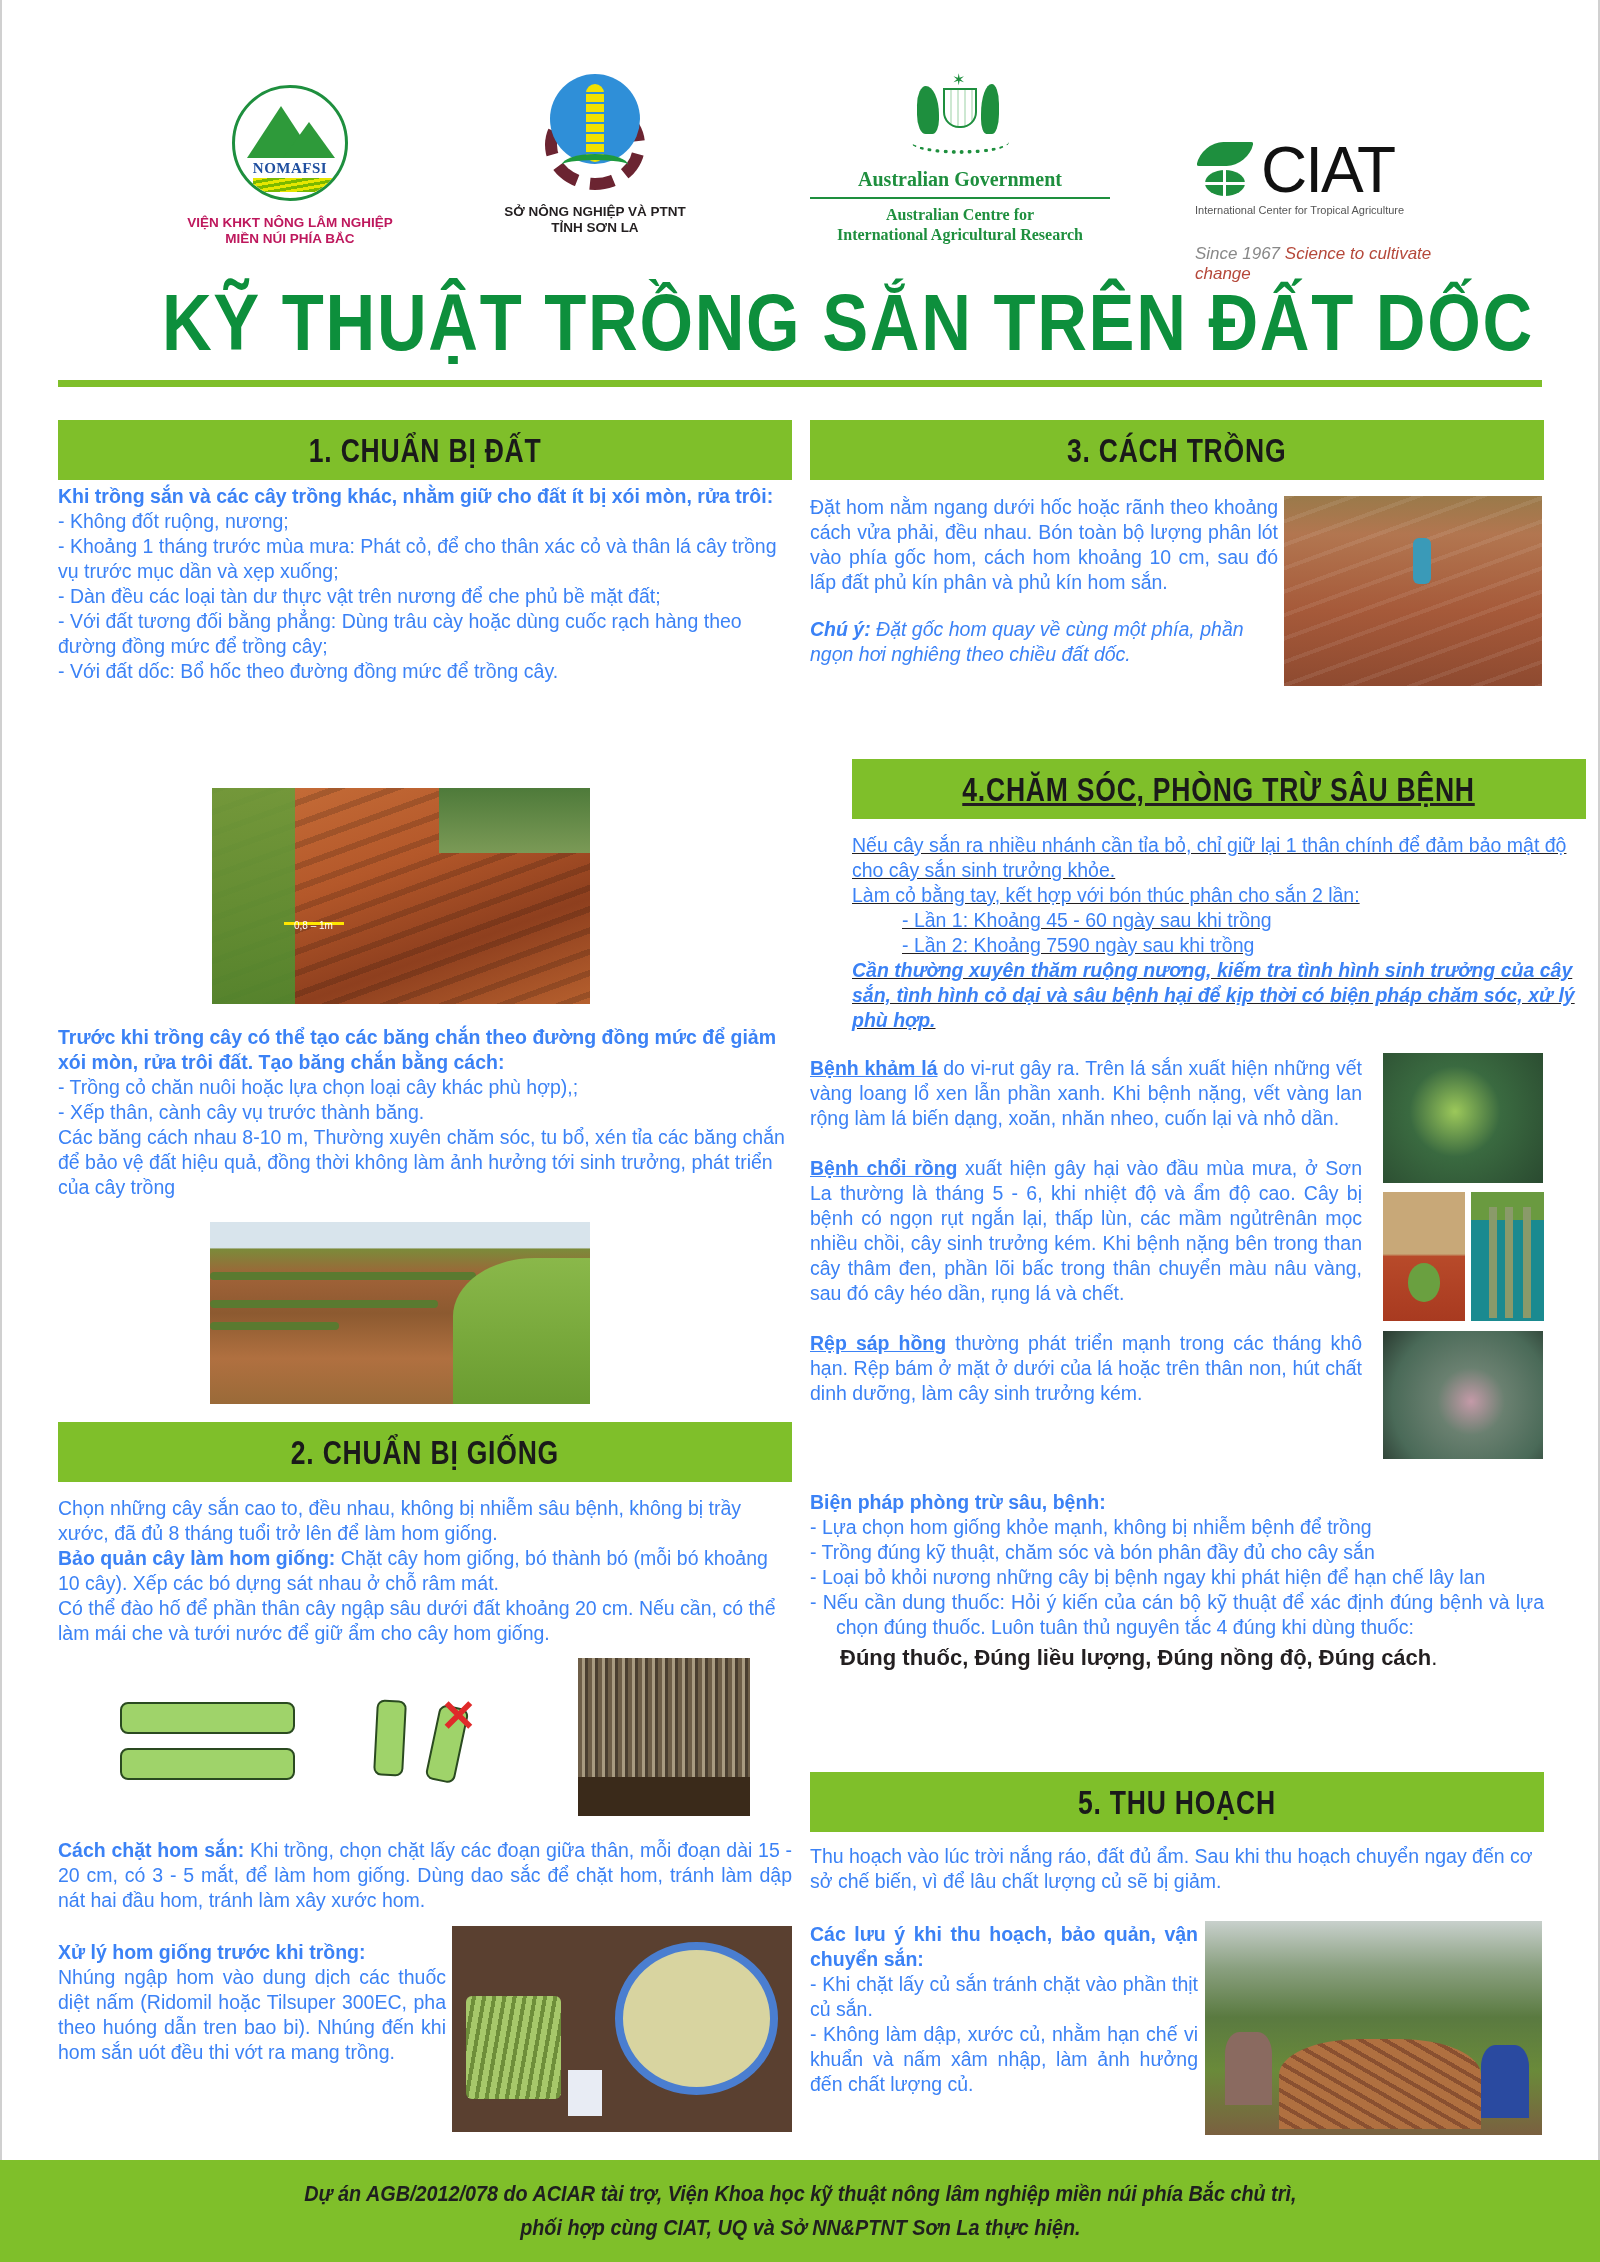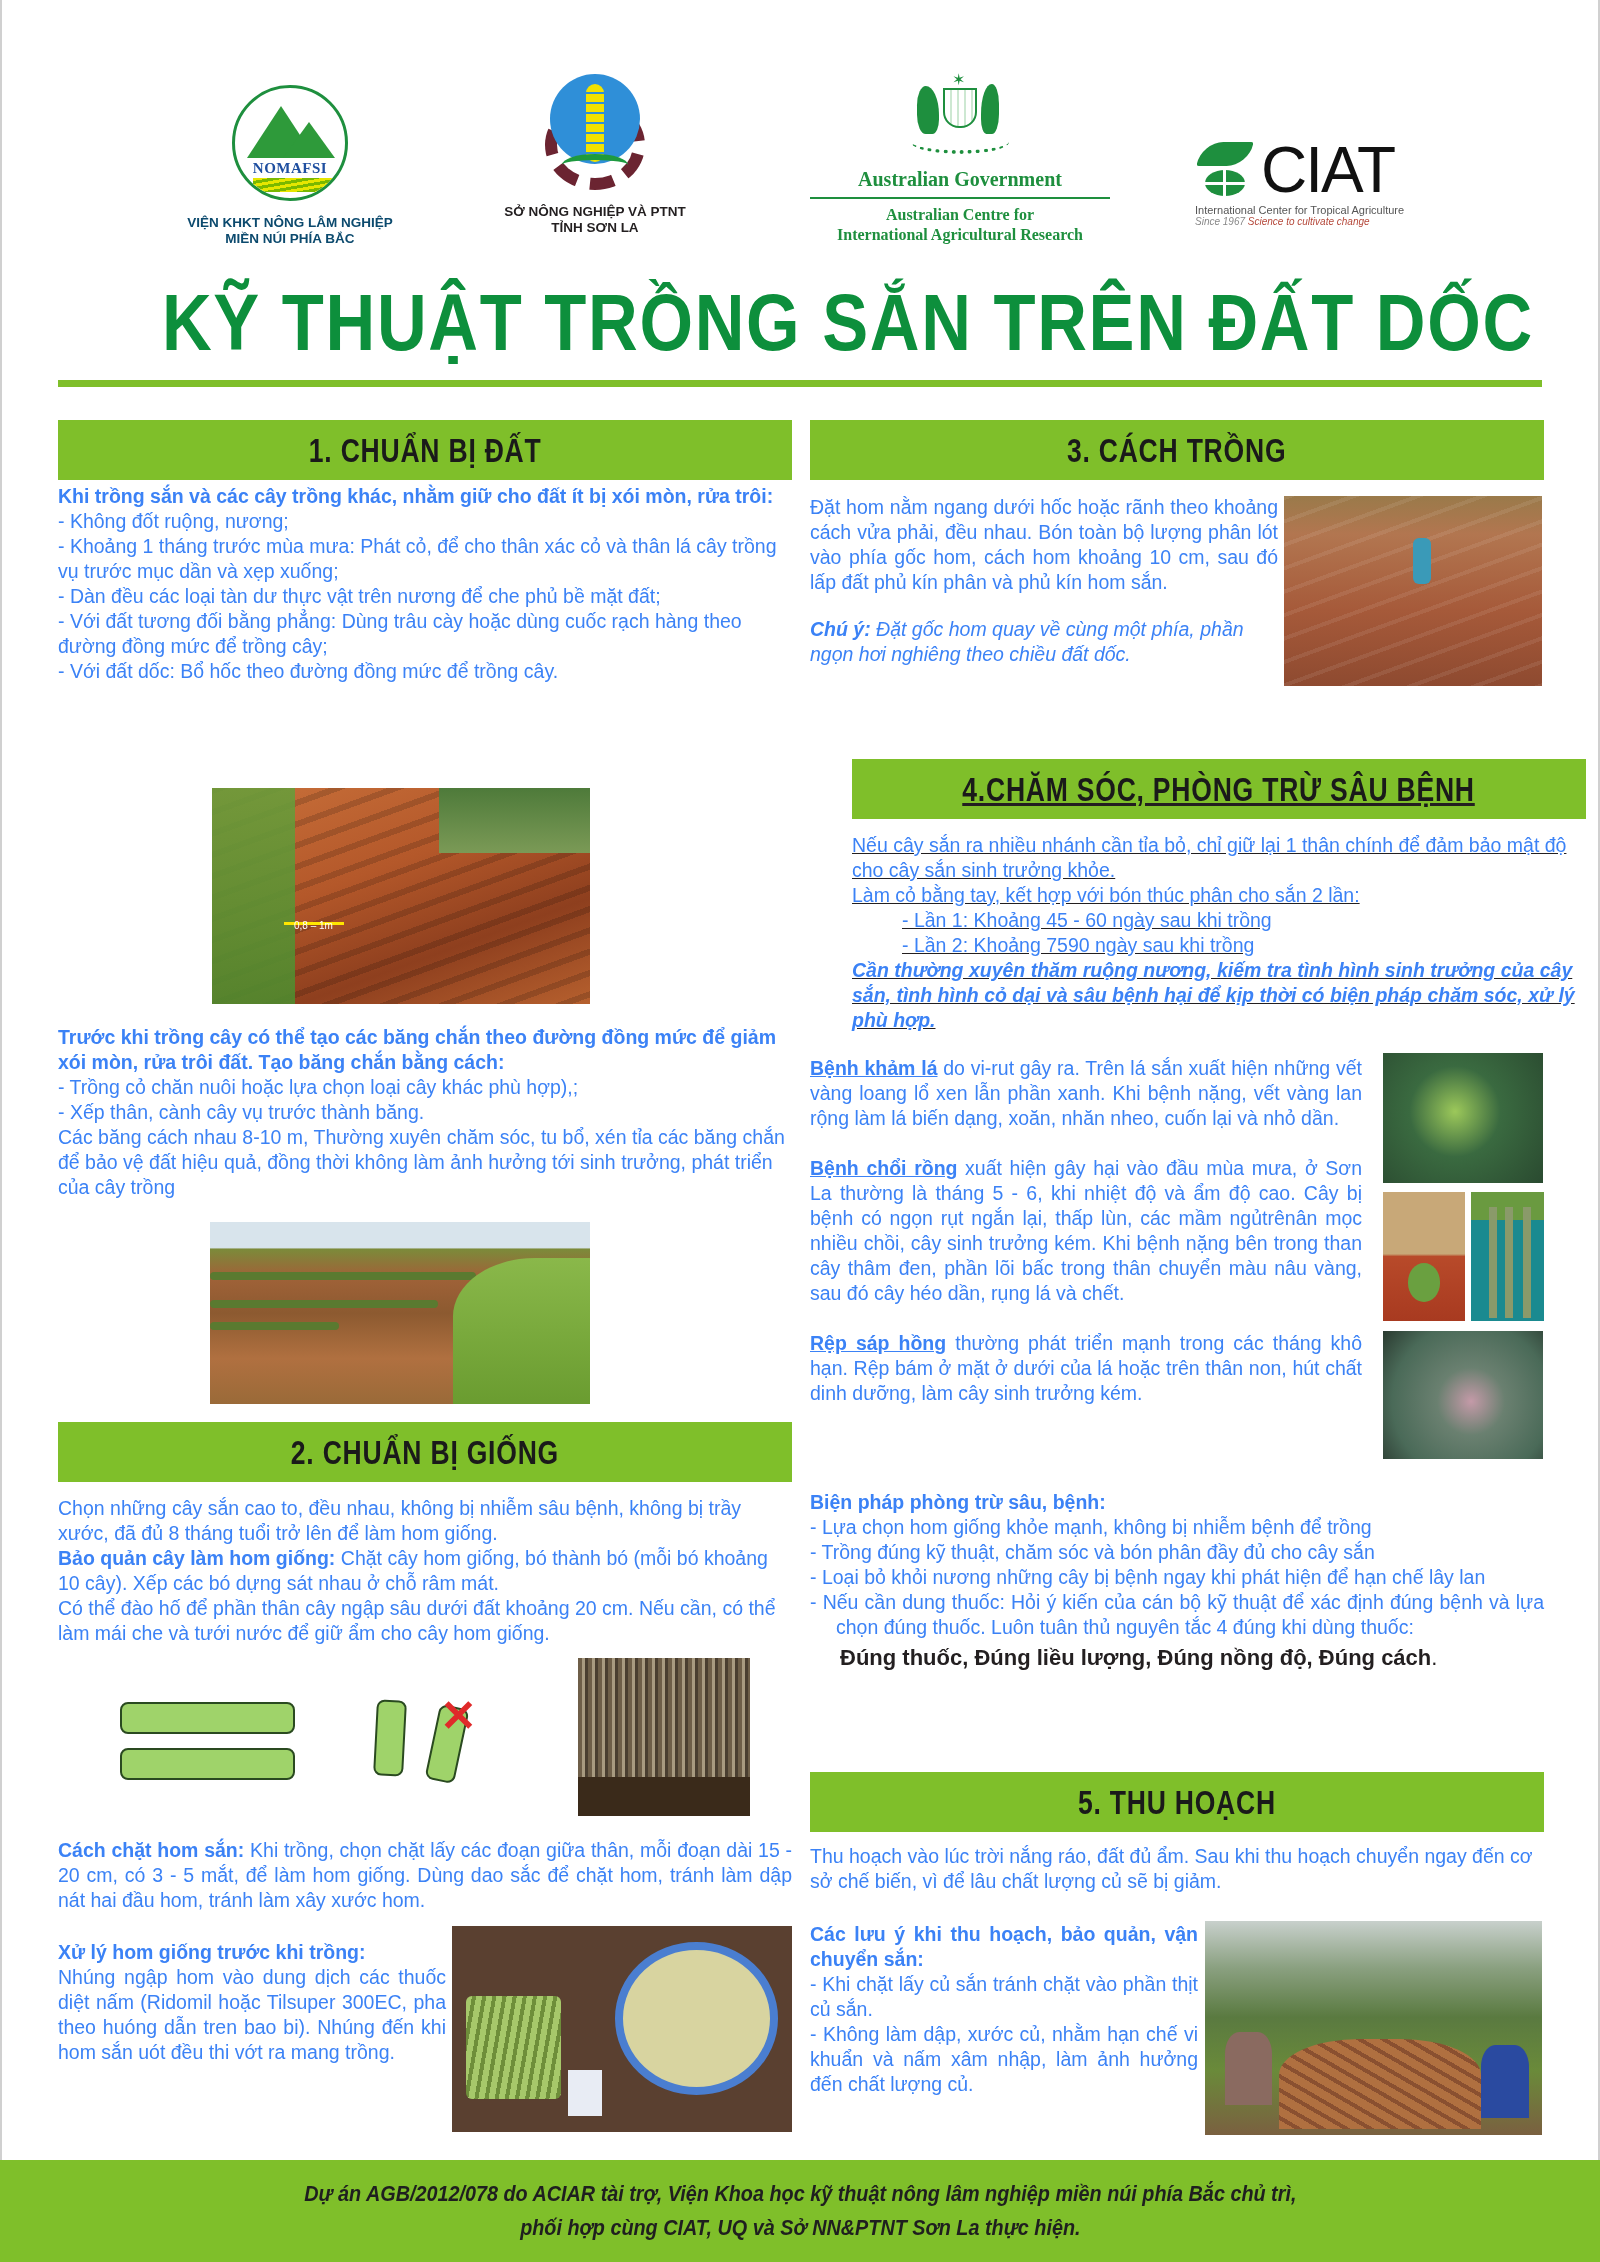--- a/index.html
+++ b/index.html
@@ -10,21 +10,21 @@
 
   
   .logo { position: absolute; text-align: center; }
   .logo-nomafsi { left: 165px; top: 85px; width: 250px; }
   .nomafsi-emblem { width: 116px; height: 116px; margin: 0 auto; border: 3px solid #1e8f3e; border-radius: 50%; position: relative; overflow: hidden; background: #fff; }
   .nomafsi-emblem .mtn1 { position: absolute; left: 12px; top: 18px; width: 0; height: 0; border-left: 34px solid transparent; border-right: 34px solid transparent; border-bottom: 52px solid #2e9a3a; }
   .nomafsi-emblem .mtn2 { position: absolute; left: 48px; top: 34px; width: 0; height: 0; border-left: 26px solid transparent; border-right: 26px solid transparent; border-bottom: 36px solid #2e9a3a; }
   .nomafsi-emblem .nm-text { position: absolute; left: 0; right: 0; top: 72px; font-family: "Liberation Serif", serif; font-size: 15px; color: #1f4fa0; font-weight: bold; letter-spacing: 0.5px; }
   .nomafsi-emblem .stripes { position: absolute; left: 18px; right: 12px; top: 90px; height: 14px; background: repeating-linear-gradient(170deg, #e6e600 0 3px, #7ab800 3px 6px); }
   .logo-caption { font-family: "Liberation Sans", sans-serif; font-weight: bold; font-size: 13.5px; line-height: 16px; margin-top: 14px; }
-  .cap-green { color: #0c4a6e; }
+  .cap-green { color: #be185d; }
   .cap-dark { color: #231f20; }
 
   .logo-so { left: 480px; top: 72px; width: 230px; }
   .so-emblem { width: 110px; height: 118px; margin: 0 auto; position: relative; }
   .so-emblem .gear { position: absolute; left: 5px; top: 28px; width: 100px; height: 90px; border-radius: 50%; border: 12px dashed #6b2431; }
   .so-emblem .disc { position: absolute; left: 10px; top: 2px; width: 90px; height: 90px; border-radius: 50%; background: #2f8fd8; }
   .so-emblem .wheat { position: absolute; left: 46px; top: 12px; width: 18px; height: 78px; background: repeating-linear-gradient(180deg, #f2e200 0 8px, #2f8fd8 8px 10px); border-radius: 9px; }
   .so-emblem .leaf { position: absolute; left: 22px; top: 82px; width: 66px; height: 22px; border-top: 6px solid #1e9a3e; border-radius: 50% 50% 0 0; }
 
   .logo-aus { left: 800px; top: 70px; width: 320px; }
@@ -40,21 +40,21 @@
 
   .logo-ciat { left: 1195px; top: 140px; width: 240px; text-align: left; }
   .ciat-mark { display: flex; align-items: center; }
   .ciat-leaf { width: 60px; height: 56px; position: relative; margin-right: 6px; }
   .ciat-leaf .l1 { position: absolute; left: 4px; top: 0; width: 52px; height: 24px; background: #1e8f3e; border-radius: 40px 4px 40px 4px; transform: skewX(-12deg); }
   .ciat-leaf .globe { position: absolute; left: 10px; top: 28px; width: 40px; height: 26px; border-radius: 50%; background: #1e8f3e; }
   .ciat-leaf .globe::before { content: ""; position: absolute; left: 18px; top: 0; width: 3px; height: 26px; background: #fff; }
   .ciat-leaf .globe::after { content: ""; position: absolute; left: 0; top: 12px; width: 40px; height: 3px; background: #fff; }
   .ciat-word { font-family: "Liberation Sans", sans-serif; font-size: 64px; line-height: 60px; color: #111; letter-spacing: -2px; }
   .ciat-sub { font-size: 11px; color: #555; margin-top: 4px; }
-  .ciat-since { font-size: 10px; color: #888; font-style: italic; }
+  .ciat-since { font-size: 17px; color: #888; font-style: italic; margin-top: 28px; }
   .ciat-tag { color: #b5483a; }
 
   
   .main-title { position: absolute; left: 58px; top: 278px; width: 1484px; text-align: center; font-family: "Liberation Sans", sans-serif; font-weight: bold; font-size: 80px; line-height: 90px; color: #0d8f3c; transform: scaleX(0.86); transform-origin: center; letter-spacing: 2px; white-space: nowrap; }
   .title-rule { position: absolute; left: 58px; top: 380px; width: 1484px; height: 7px; background: #7fbf2a; }
 
   
   .col { position: absolute; top: 420px; width: 734px; }
   .col-left { left: 58px; }
   .col-right { left: 810px; }

